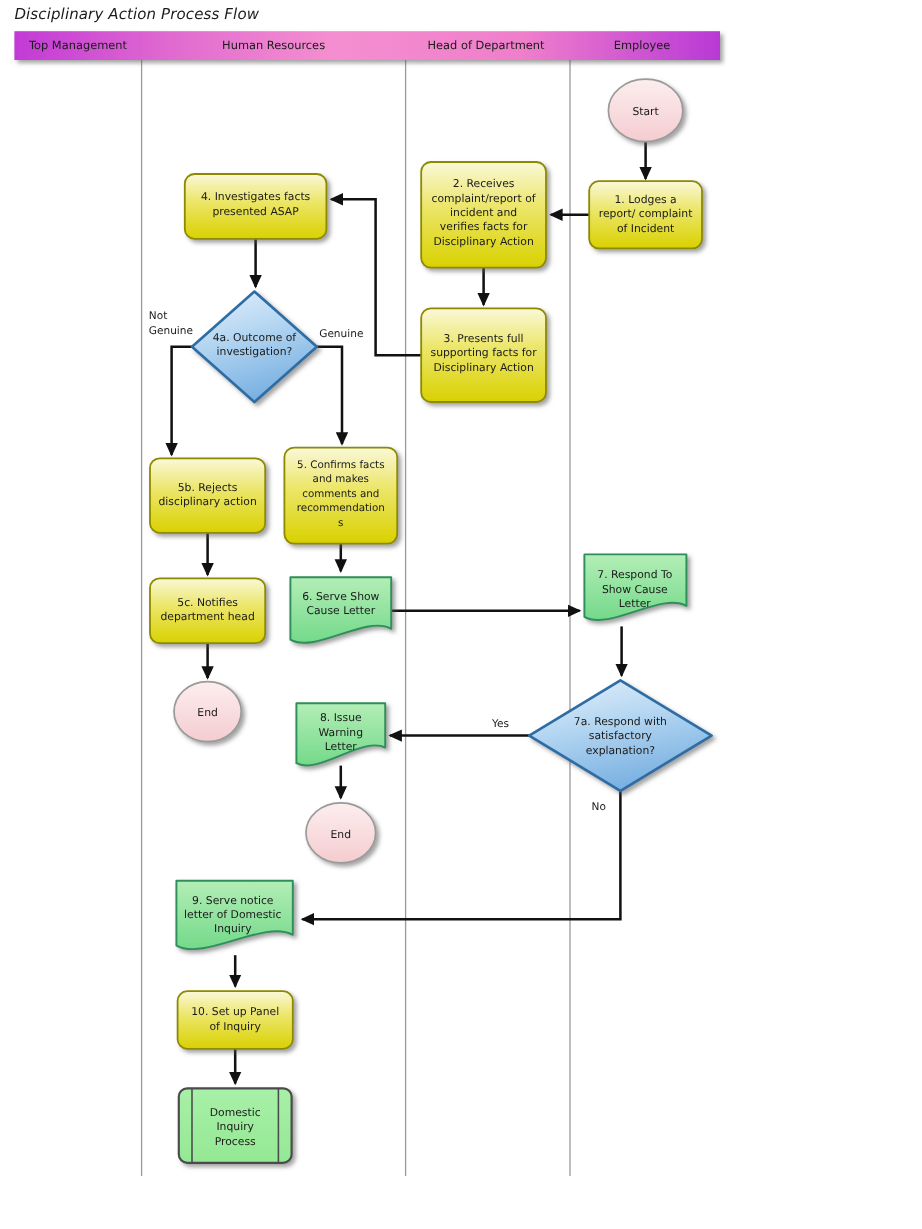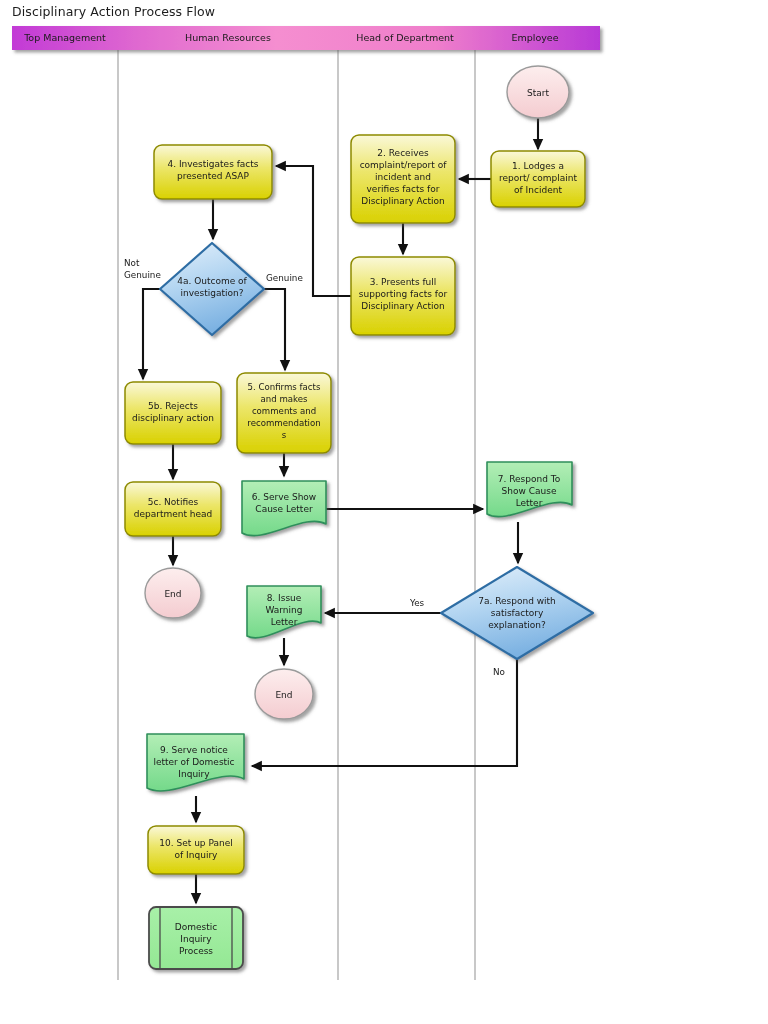--- a/index.html
+++ b/index.html
@@ -21,20 +21,21 @@
   }
   #page-title {
     position: absolute;
     left: 12px;
     top: 4px;
     font-size: 12.5px;
     color: #1c1c1c;
     font-family: "DejaVu Sans", sans-serif;
     letter-spacing: 0.1px;
     white-space: nowrap;
+    font-style: italic;
   }
   svg { display: block; }
   .lane-label {
     font-size: 9.5px;
     fill: #1a1a1a;
     font-family: "DejaVu Sans", sans-serif;
     text-anchor: middle;
   }
   .node-text {
     font-size: 9px;

